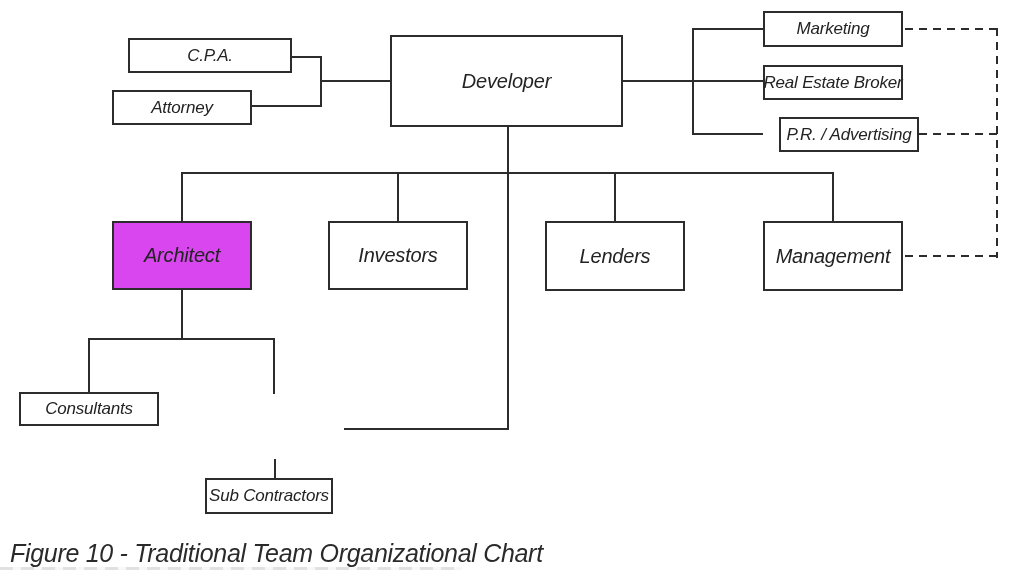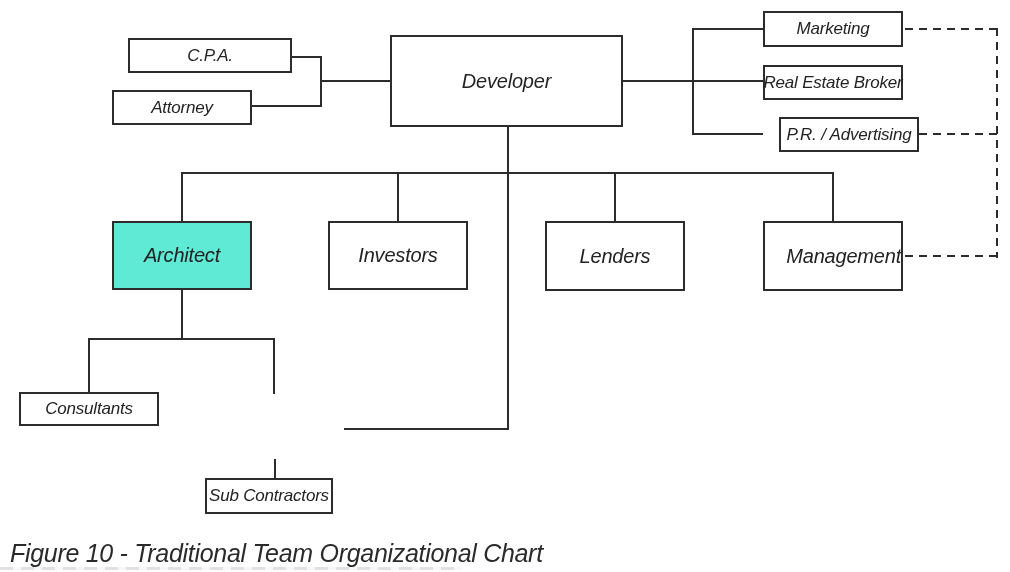--- a/index.html
+++ b/index.html
@@ -16,21 +16,21 @@
     box-sizing:border-box;
     border:2px solid #2c2c2c;
     background:#ffffff;
     color:#232323;
     display:flex;
     align-items:center;
     justify-content:center;
     white-space:nowrap;
     letter-spacing:-0.2px;
   }
-  .node.gray{background:#5eead4;}
+  .node.gray{background:#d946ef;}
   .fs-lg{font-size:20px;}
   .fs-md{font-size:17px;}
   .hline{position:absolute;height:2px;background:#2c2c2c;}
   .vline{position:absolute;width:2px;background:#2c2c2c;}
   .hdash{position:absolute;height:2px;background:repeating-linear-gradient(90deg,#2c2c2c 0 8px,transparent 8px 14px);}
   .vdash{position:absolute;width:2px;background:repeating-linear-gradient(180deg,#2c2c2c 0 8px,transparent 8px 14px);}
   .caption{
     position:absolute;
     left:10px;top:539px;
     font-size:25px;
@@ -99,21 +99,21 @@
 
   <div class="node gray fs-lg" style="left:112px;top:221px;width:140px;height:69px;">
     <span>Architect</span>
   </div>
   <div class="node fs-lg" style="left:328px;top:221px;width:140px;height:69px;">
     <span>Investors</span>
   </div>
   <div class="node fs-lg" style="left:545px;top:221px;width:140px;height:70px;">
     <span>Lenders</span>
   </div>
-  <div class="node fs-lg" style="left:763px;top:221px;width:140px;height:70px;justify-content:flex-end;">
+  <div class="node fs-lg" style="left:763px;top:221px;width:140px;height:70px;">
     <span>Management</span>
   </div>
 
   <div class="node fs-md" style="left:19px;top:392px;width:140px;height:34px;">
     <span>Consultants</span>
   </div>
   <div class="node fs-md" style="left:205px;top:478px;width:128px;height:36px;">
     <span>Sub Contractors</span>
   </div>
 

